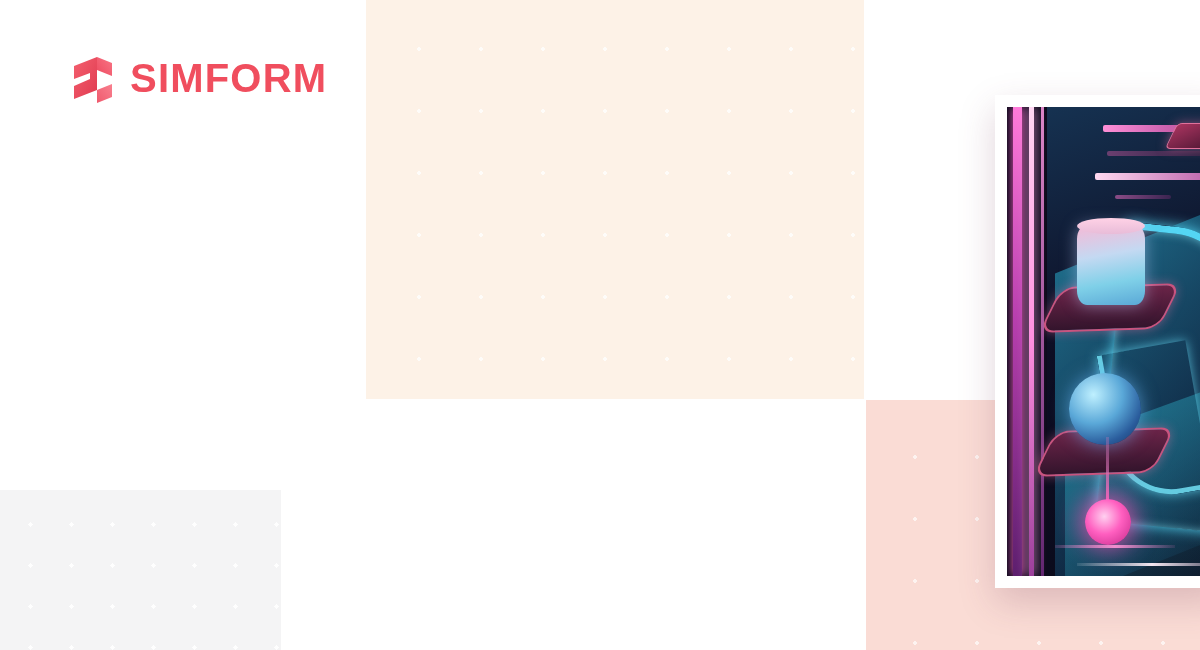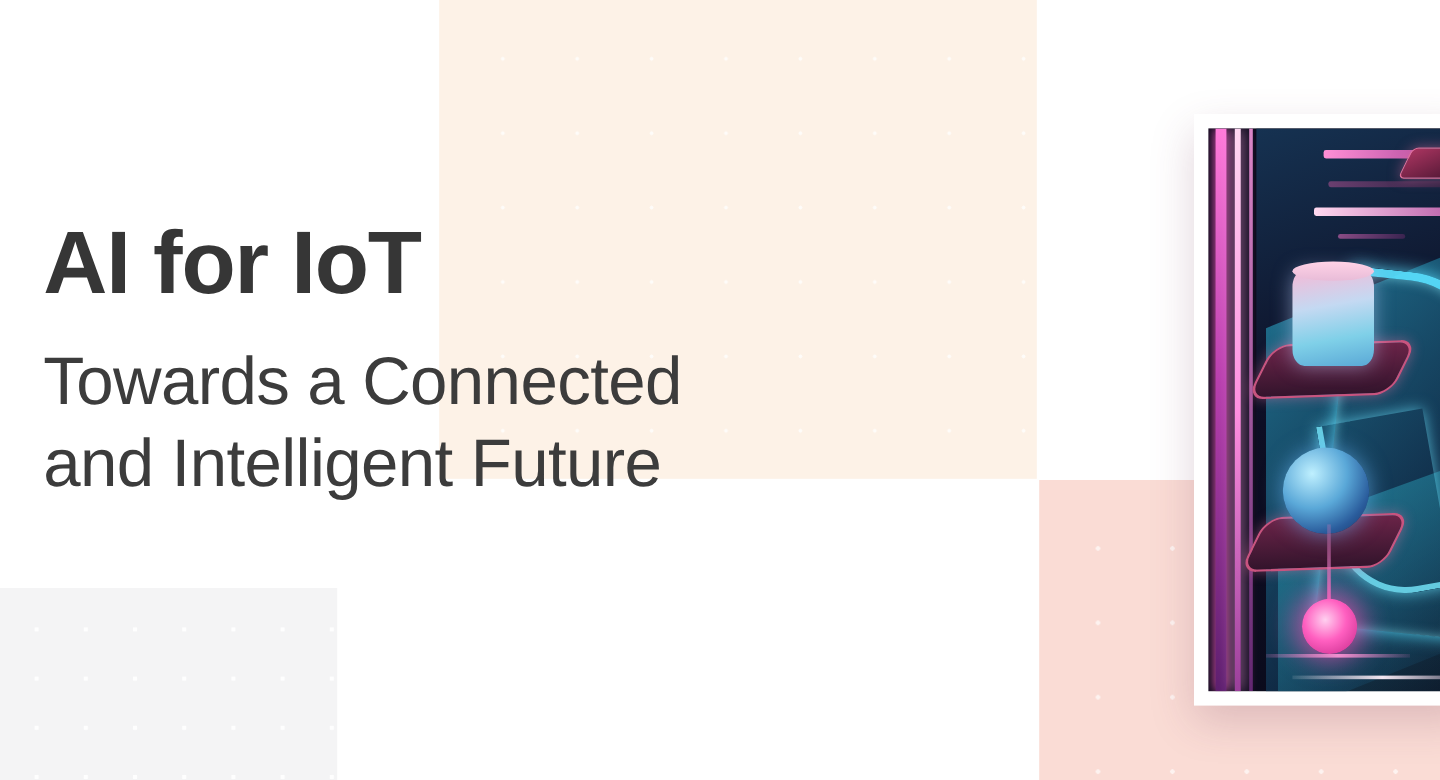--- a/index.html
+++ b/index.html
@@ -203,28 +203,41 @@
 </style>
 </head>
 <body>
 
 <div class="stage">
 
   <div class="block block-beige"></div>
   <div class="block block-pink"></div>
   <div class="block block-gray"></div>
 
-
-  <div class="copy">
-    <div class="headline">AI for IoT</div>
-    <div class="subhead">
-      <span class="line">Towards a Connected</span>
-      <span class="line">and Intelligent Future</span>
-    </div>
+  <div class="logo">
+    <span>
+      <svg class="logo-mark" viewBox="0 0 52 52" aria-hidden="true">
+        <defs>
+          <linearGradient id="lgA" x1="0" y1="0" x2="1" y2="1">
+            <stop offset="0" stop-color="#f4606f"></stop>
+              <stop offset="1" stop-color="#e03a50"></stop>
+          </linearGradient>
+          <linearGradient id="lgB" x1="0" y1="1" x2="1" y2="0">
+            <stop offset="0" stop-color="#ee4b60"></stop>
+              <stop offset="1" stop-color="#f87585"></stop>
+          </linearGradient>
+        </defs>
+        <path d="M31 5 L8 14 L8 27 L24 21 L24 27 L8 34 L8 47 L31 38 Z" fill="url(#lgA)"></path>
+        <path d="M31 5 L46 11 L46 24 L31 18 Z" fill="url(#lgB)"></path>
+        <path d="M31 38 L46 32 L46 45 L31 51 Z" fill="url(#lgB)" opacity="0.92"></path>
+      </svg>
+    </span>
+    <span class="logo-word">SIMFORM</span>
   </div>
+
 
   <div class="hero-card">
     <div class="hero-art">
 
       <div class="board"></div>
       <div class="board-teal"></div>
       <div class="board-teal2"></div>
 
       <div class="rail rail-a"></div>
       <div class="rail rail-b"></div>

